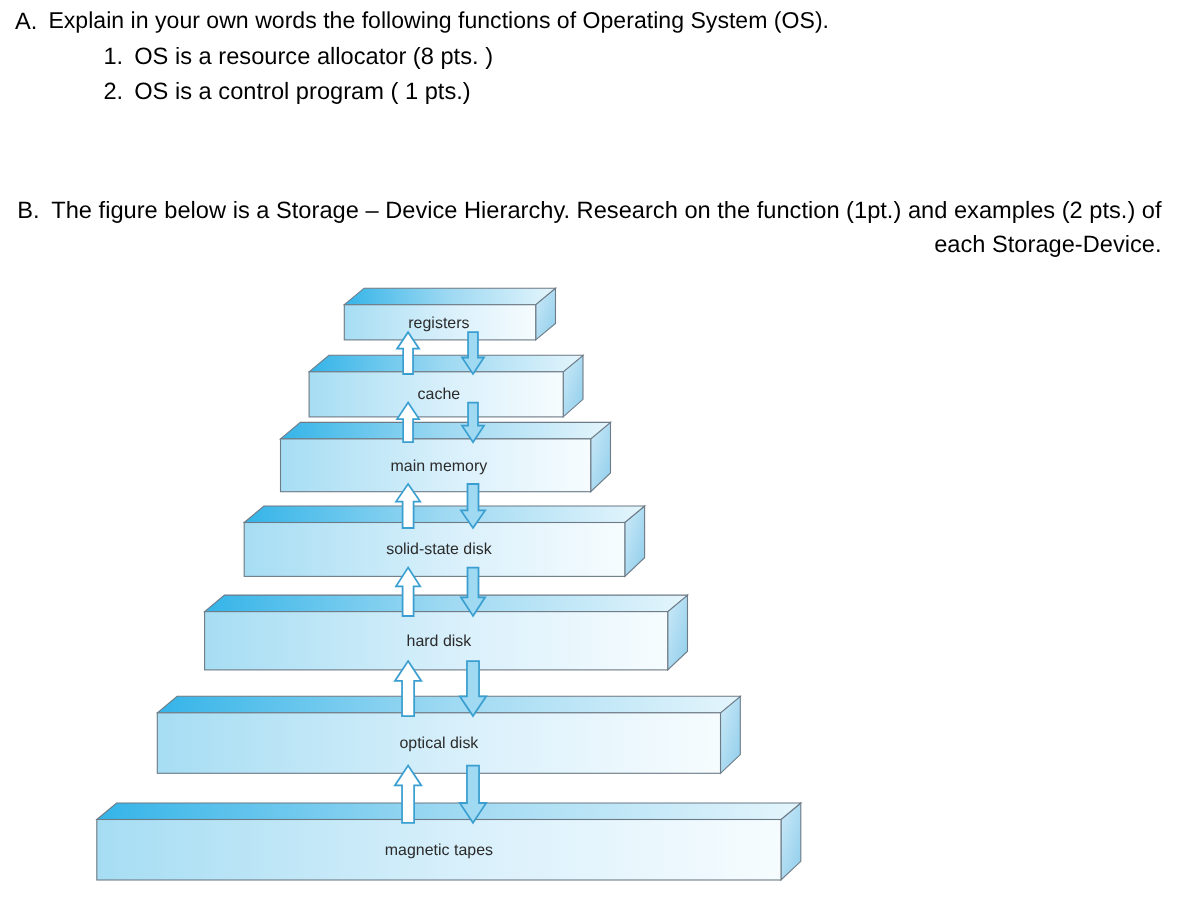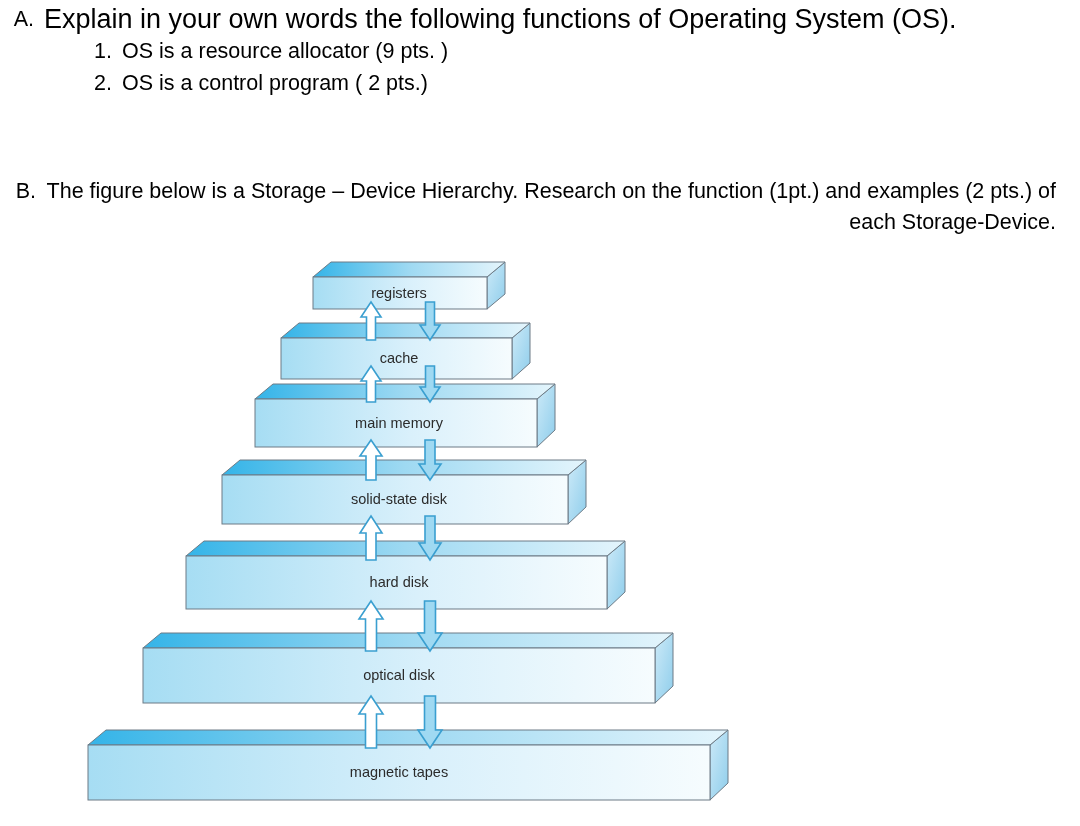--- a/index.html
+++ b/index.html
@@ -22,21 +22,21 @@
   .q-letter {
     width: 44px;
     flex: 0 0 44px;
     text-align: right;
     font-size: 21.5px;
     line-height: 30px;
     padding-right: 10px;
     box-sizing: border-box;
   }
   .q-body {
-    font-size: 27px;
+    font-size: 21px;
     line-height: 30px;
   }
 
   #question-a {
     position: absolute;
     left: 0;
     top: 4px;
     width: 1040px;
   }
   #question-a .q-body { max-width: 980px; }
@@ -99,25 +99,25 @@
 </head>
 <body>
 
 <div id="question-a" class="q-item">
   <div class="q-letter">A.</div>
   <div style="display:block;">
     <div class="q-body">Explain in your own words the following functions of Operating System (OS).</div>
     <div id="sub-items-wrap">
       <div class="sub-item">
         <div class="sub-num">1.</div>
-        <div class="sub-text">OS is a resource allocator (9 pts. )</div>
+        <div class="sub-text">OS is a resource allocator (8 pts. )</div>
       </div>
       <div class="sub-item">
         <div class="sub-num">2.</div>
-        <div class="sub-text">OS is a control program ( 2 pts.)</div>
+        <div class="sub-text">OS is a control program ( 1 pts.)</div>
       </div>
     </div>
   </div>
 </div>
 
 <div id="question-b" class="q-item">
   <div class="q-letter">B.</div>
   <div class="q-body">The figure below is a Storage – Device Hierarchy. Research on the function (1pt.) and examples (2 pts.) of each Storage-Device.</div>
 </div>
 

